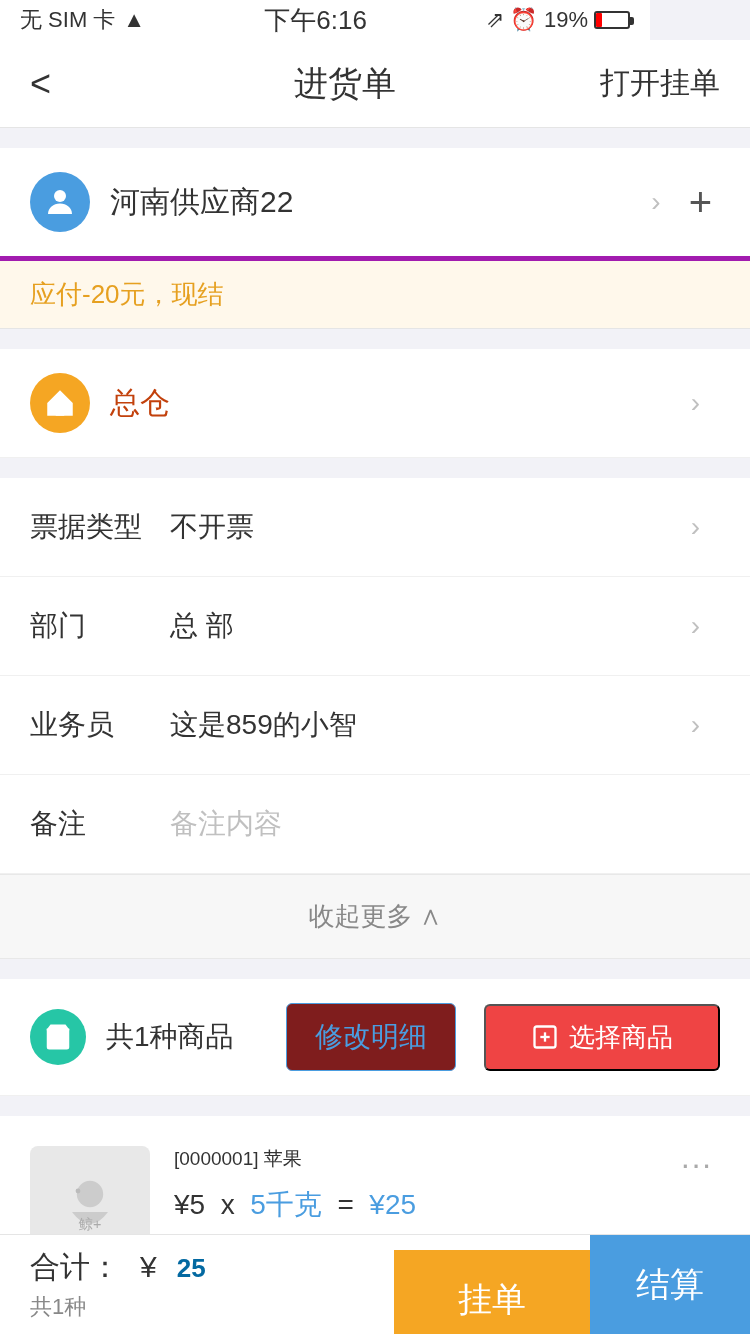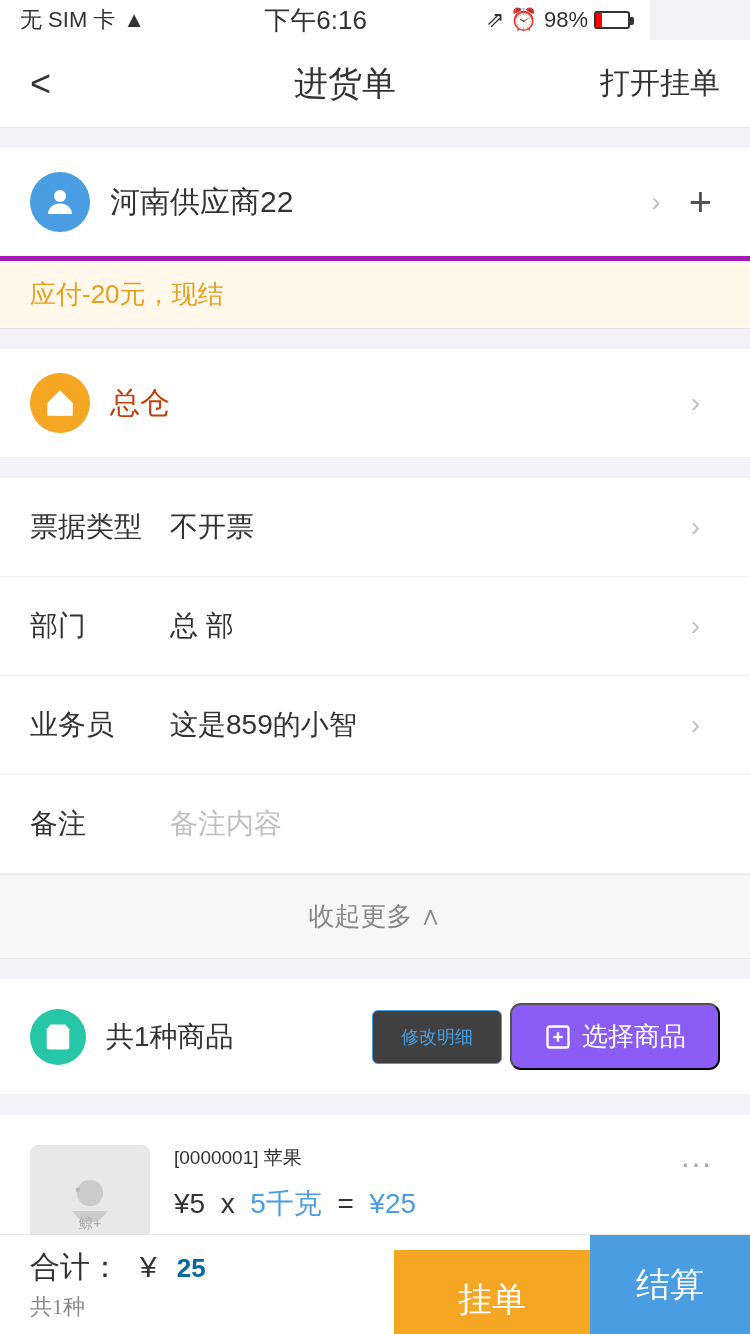--- a/index.html
+++ b/index.html
@@ -150,27 +150,27 @@
       border-bottom: 1px solid #f0f0f0;
     }
     .products-icon {
       width: 56px; height: 56px; border-radius: 50%; background: #26c6a6;
       display: flex; align-items: center; justify-content: center;
       margin-right: 20px; flex-shrink: 0;
     }
     .products-icon svg { width: 30px; height: 30px; fill: #fff; }
     .products-count { flex: 1; font-size: 28px; color: #333; }
     .btn-outline {
-      border: 1.5px solid #4a9de0; color: #4a9de0; background: #404040;
-      padding: 14px 28px; border-radius: 6px; font-size: 18px;
-      margin-right: 8px; cursor: pointer;
+      border: 1.5px solid #4a9de0; color: #4a9de0; background: #7f1d1d;
+      padding: 14px 28px; border-radius: 6px; font-size: 28px;
+      margin-right: 28px; cursor: pointer;
     }
     .btn-blue {
-      background: #8b5cf6; color: #fff;
-      padding: 14px 32px; border-radius: 11px; font-size: 26px;
+      background: #ef4444; color: #fff;
+      padding: 14px 45px; border-radius: 6px; font-size: 26px;
       cursor: pointer; display: flex; align-items: center; gap: 10px;
     }
     .btn-blue svg { width: 28px; height: 28px; fill: #fff; }
 
     
     .product-item {
       background: #fff;
       margin-top: 20px;
       display: flex; align-items: flex-start;
       padding: 30px 30px;
@@ -197,21 +197,21 @@
       align-items: center;
       background: #fff;
       border-top: 1px solid #e5e5e5;
     }
     .total-section {
       flex: 1;
       padding: 0 30px;
     }
     .total-main { font-size: 30px; color: #333; display: flex; align-items: baseline; gap: 20px; }
     .total-amount { font-size: 26px; font-weight: 600; color: #0369a1; }
-    .total-sub { font-size: 22px; color: #888; margin-top: 4px; font-family: Liberation Serif, serif; }
+    .total-sub { font-size: 22px; color: #888; margin-top: 4px; }
     .btn-hold {
       width: 196px; height: 100px;
       background: #f5a623; color: #fff;
       font-size: 34px; display: flex; align-items: center; justify-content: center;
       cursor: pointer; flex-shrink: 0; margin-top: 30px;
     }
     .btn-checkout {
       width: 160px; height: 100px;
       background: #4a9de0; color: #fff;
       font-size: 34px; display: flex; align-items: center; justify-content: center;
@@ -223,21 +223,21 @@
 
 <div class="status-bar">
   <div class="status-left">
     <span>无 SIM 卡</span>
     <span>▲</span>
   </div>
   <div class="status-center">下午6:16</div>
   <div class="status-right">
     <span>⇗</span>
     <span>⏰</span>
-    <span>98%</span>
+    <span>19%</span>
     <div class="battery-icon">
       <div class="battery-fill"></div>
     </div>
   </div>
 </div>
 
 <div class="nav-bar">
   <div class="nav-back">&lt;</div>
   <div class="nav-title">进货单</div>
   <div class="nav-right">打开挂单</div>

